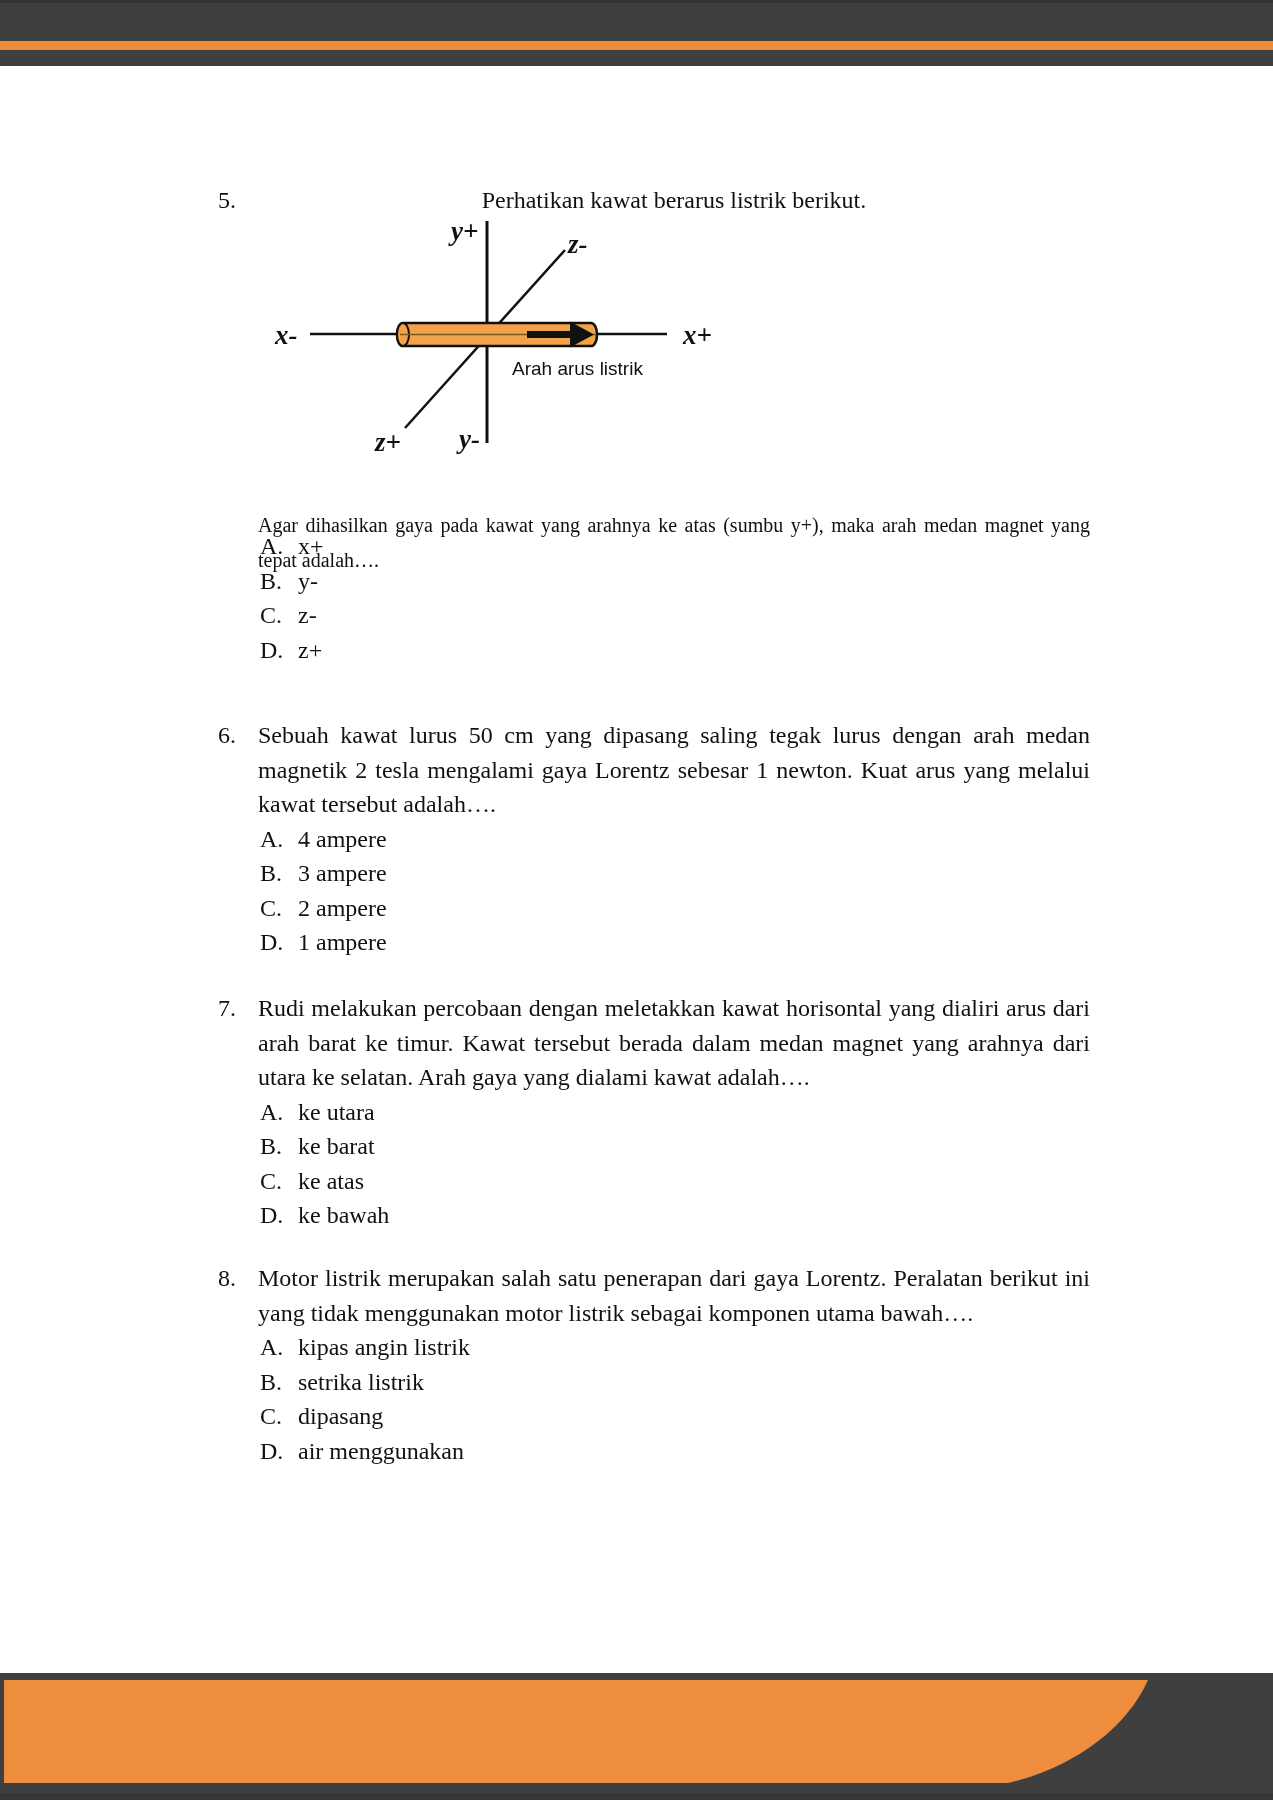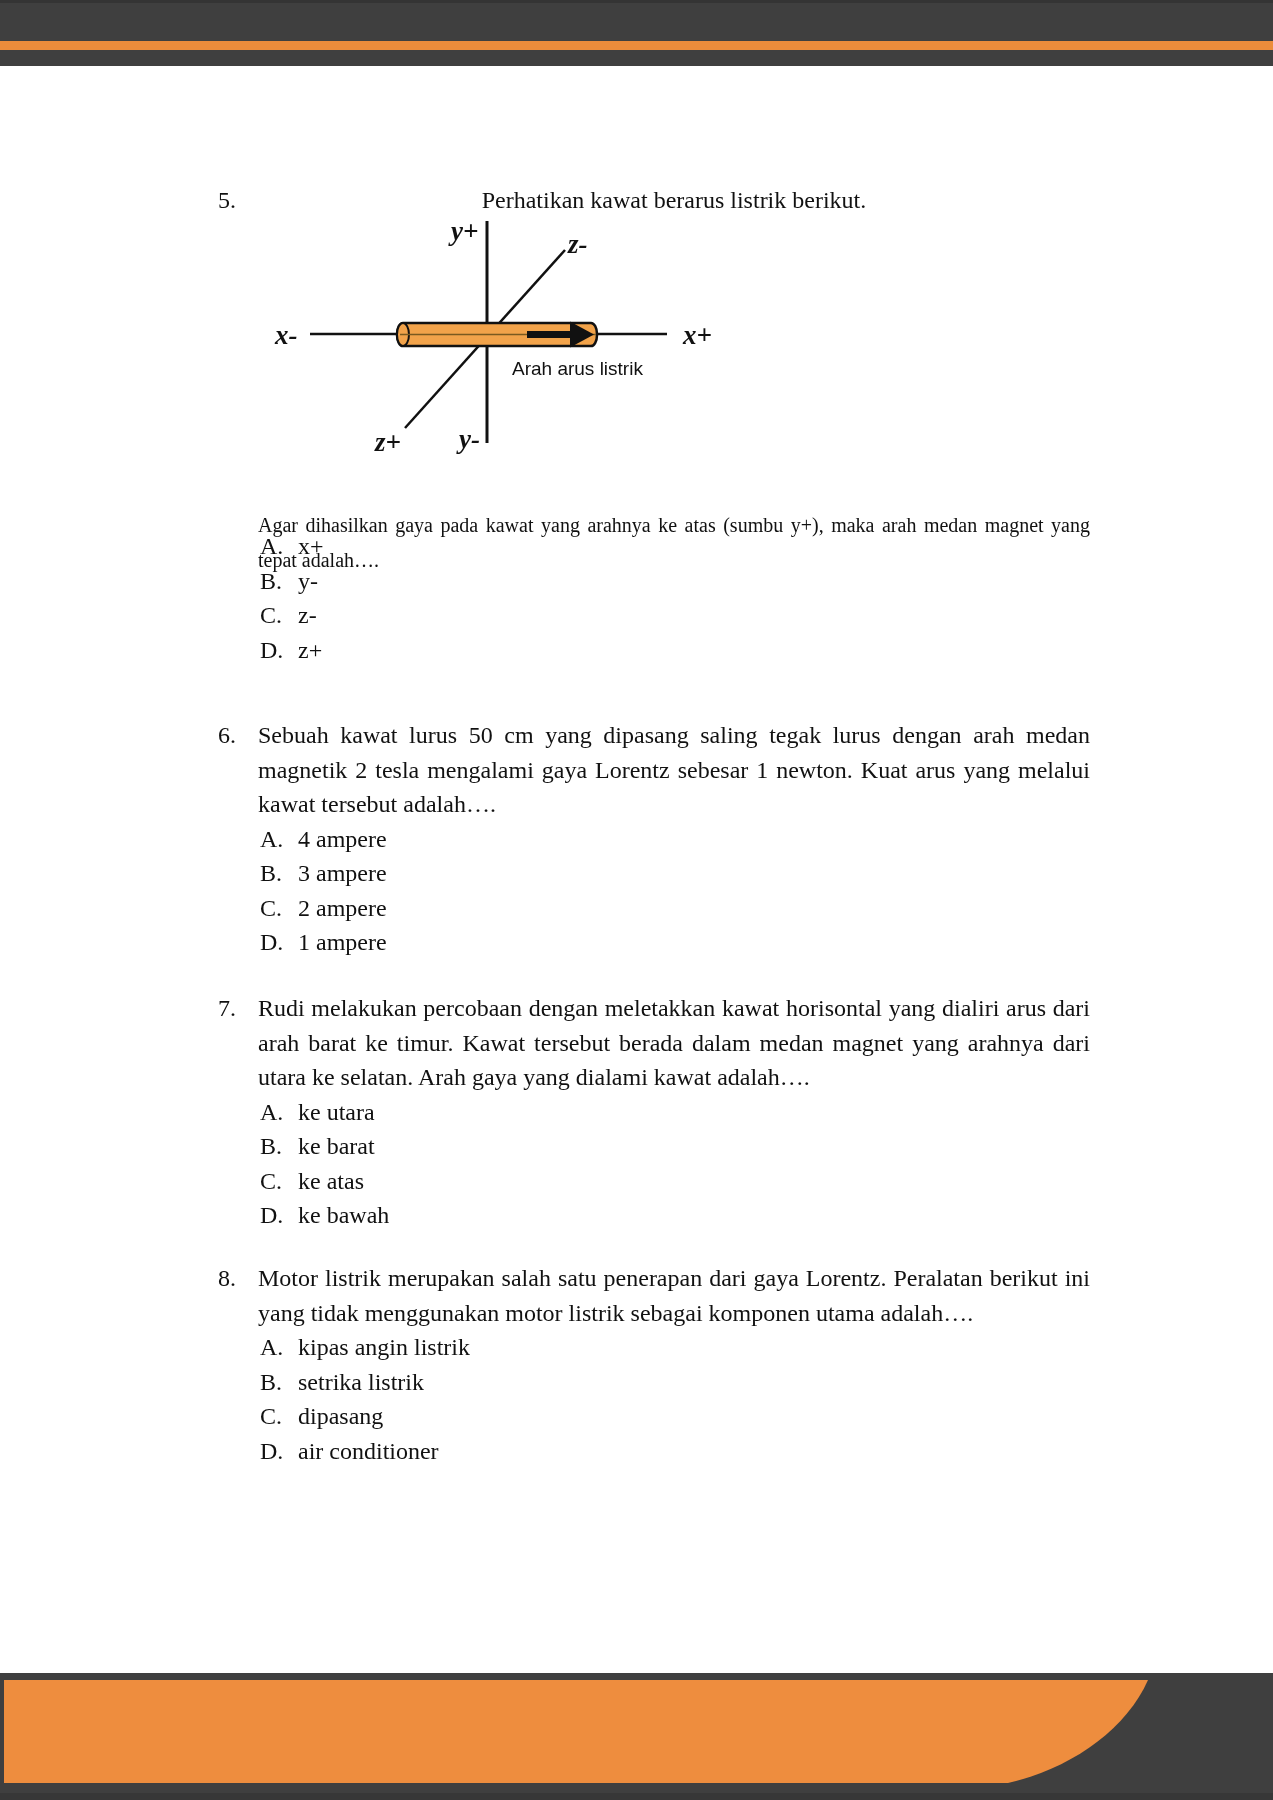--- a/index.html
+++ b/index.html
@@ -199,38 +199,38 @@
       <div class="opt">
           <span class="letter">D.</span>
           <span>ke bawah</span>
         </div>
     </div>
   </section>
 
   <section class="q" style="top:1261px">
     <div class="qrow">
       <div class="qnum">8.</div>
-      <div class="qtext"><span>Motor listrik merupakan salah satu penerapan dari gaya Lorentz. Peralatan berikut ini yang </span><span class="it">tidak</span><span> menggunakan motor listrik sebagai komponen utama adalah….</span></div>
+      <div class="qtext"><span>Motor listrik merupakan salah satu penerapan dari gaya Lorentz. Peralatan berikut ini yang </span><span class="it">tidak</span><span> menggunakan motor listrik sebagai komponen utama bawah….</span></div>
     </div>
     <div class="options">
       <div class="opt">
           <span class="letter">A.</span>
           <span>kipas angin listrik</span>
         </div>
       <div class="opt">
           <span class="letter">B.</span>
           <span>setrika listrik</span>
         </div>
       <div class="opt">
           <span class="letter">C.</span>
           <span class="it">dipasang</span>
         </div>
       <div class="opt">
           <span class="letter">D.</span>
-          <span class="it">air conditioner</span>
+          <span class="it">air menggunakan</span>
         </div>
     </div>
   </section>
 
   <div class="footer">
     <svg width="1273" height="127" viewBox="0 0 1273 127">
       <rect x="0" y="0" width="1273" height="127" fill="#3f3f3f"></rect>
       <rect x="0" y="120" width="1273" height="7" fill="#373737"></rect>
       <path d="M4 7 H1148 C1126 57 1070 96 1008 110 H4 Z" fill="#ee8d3e"></path>
     </svg>

